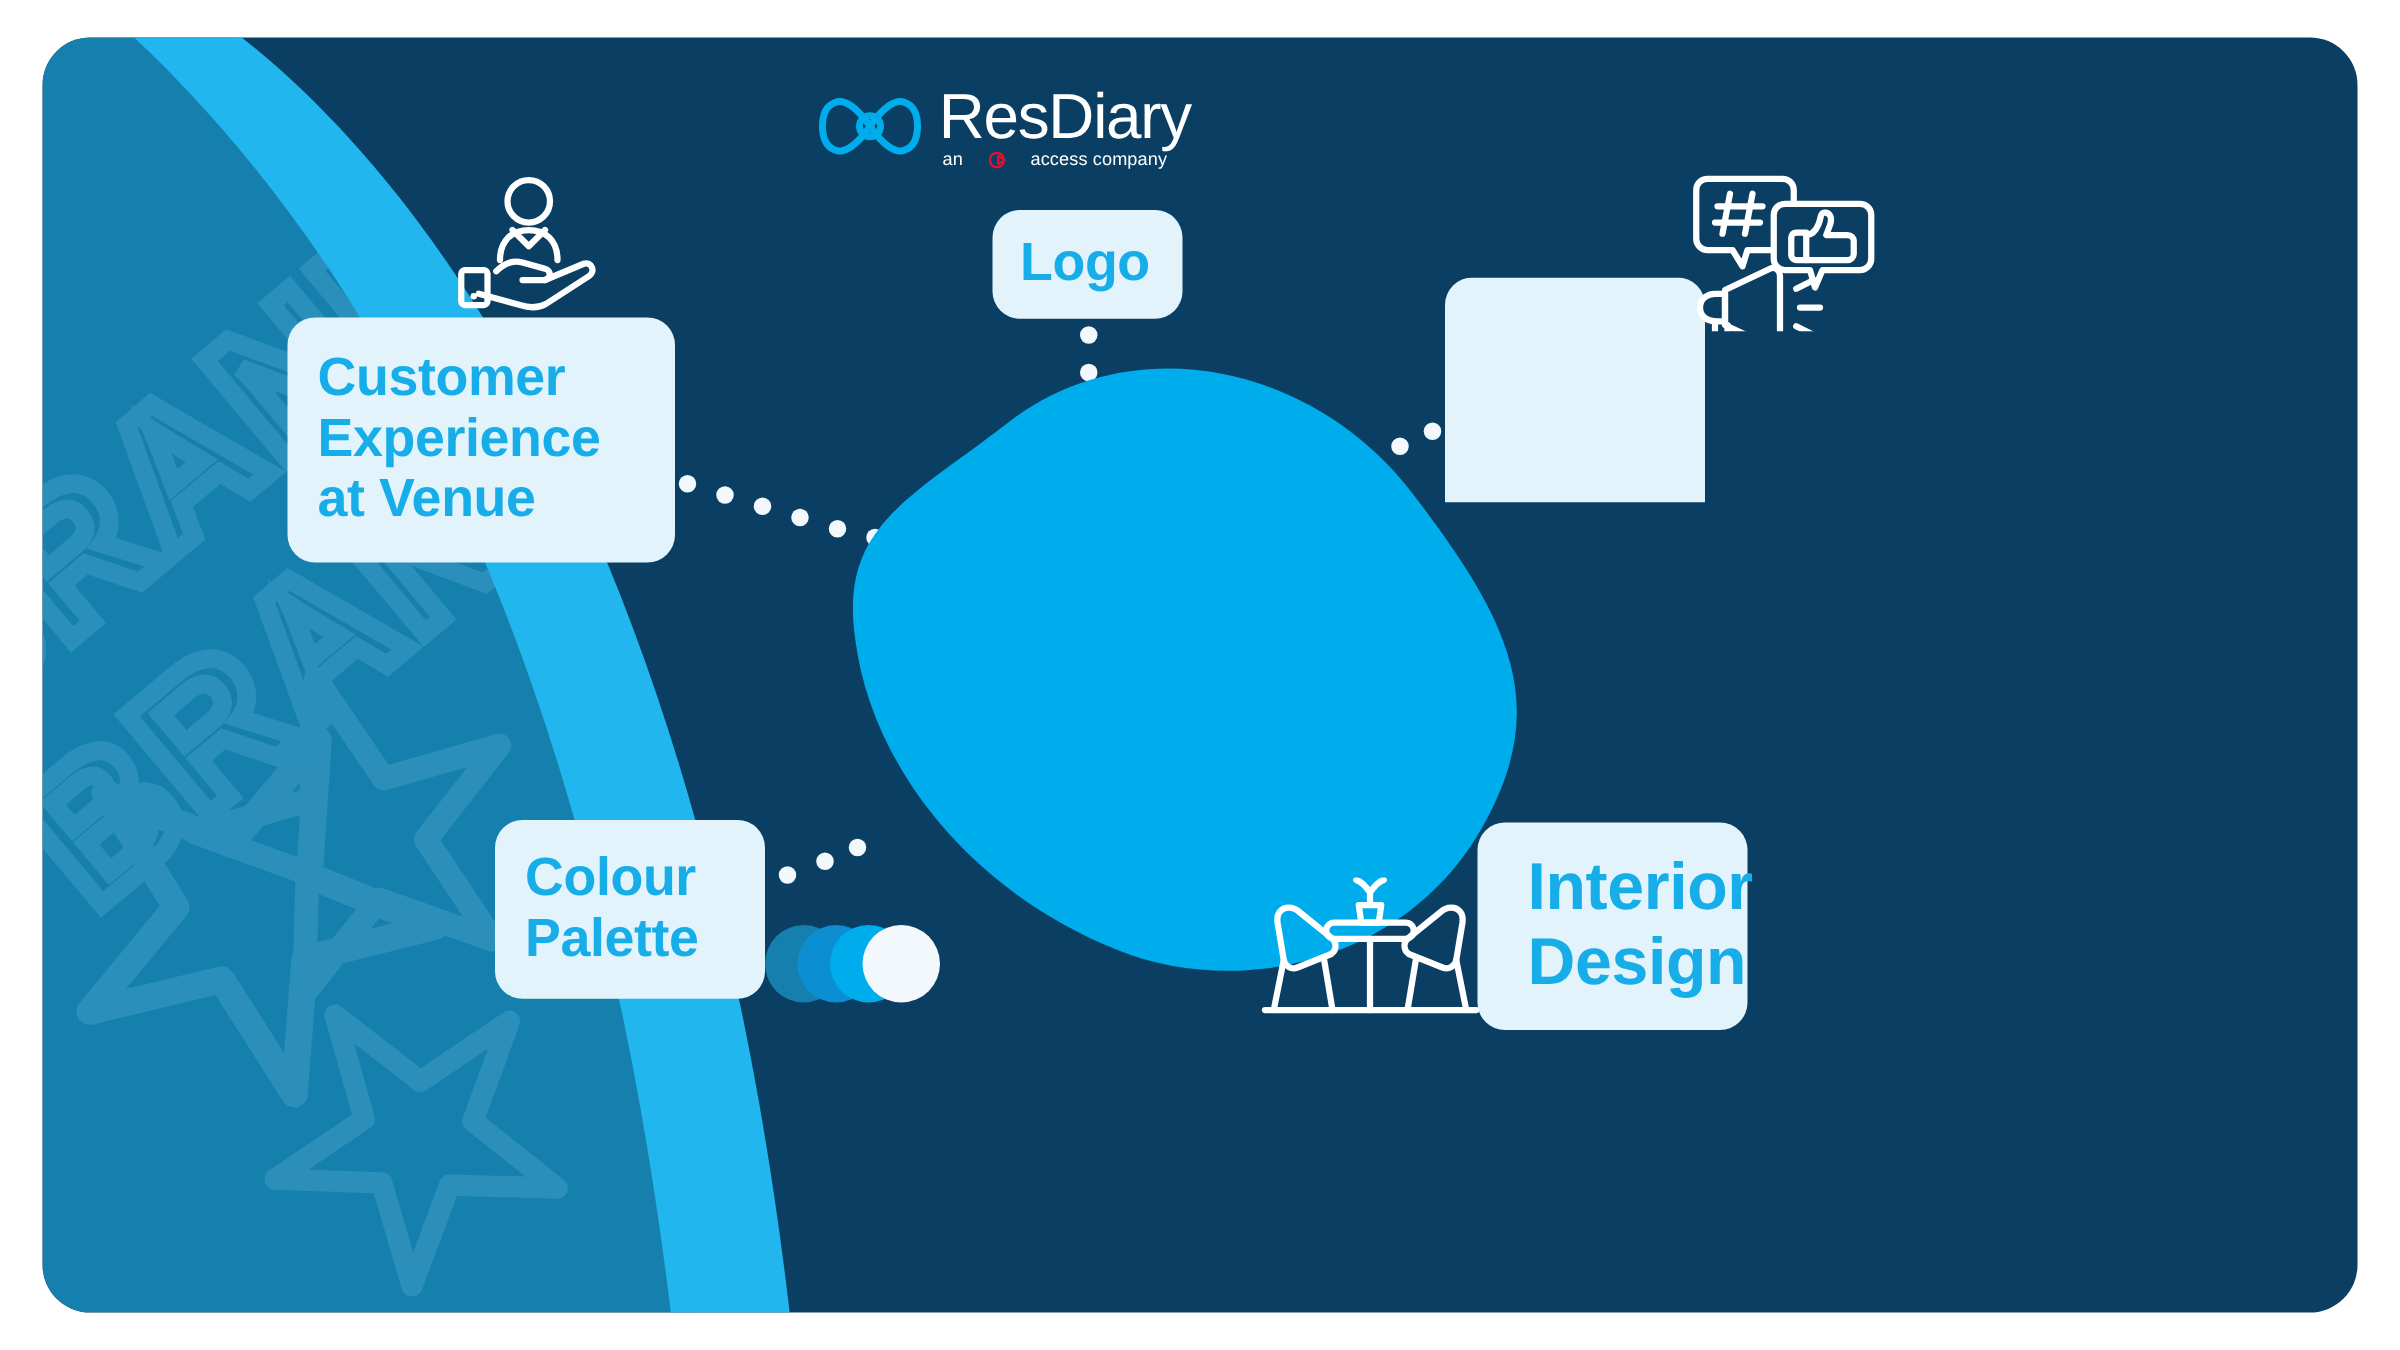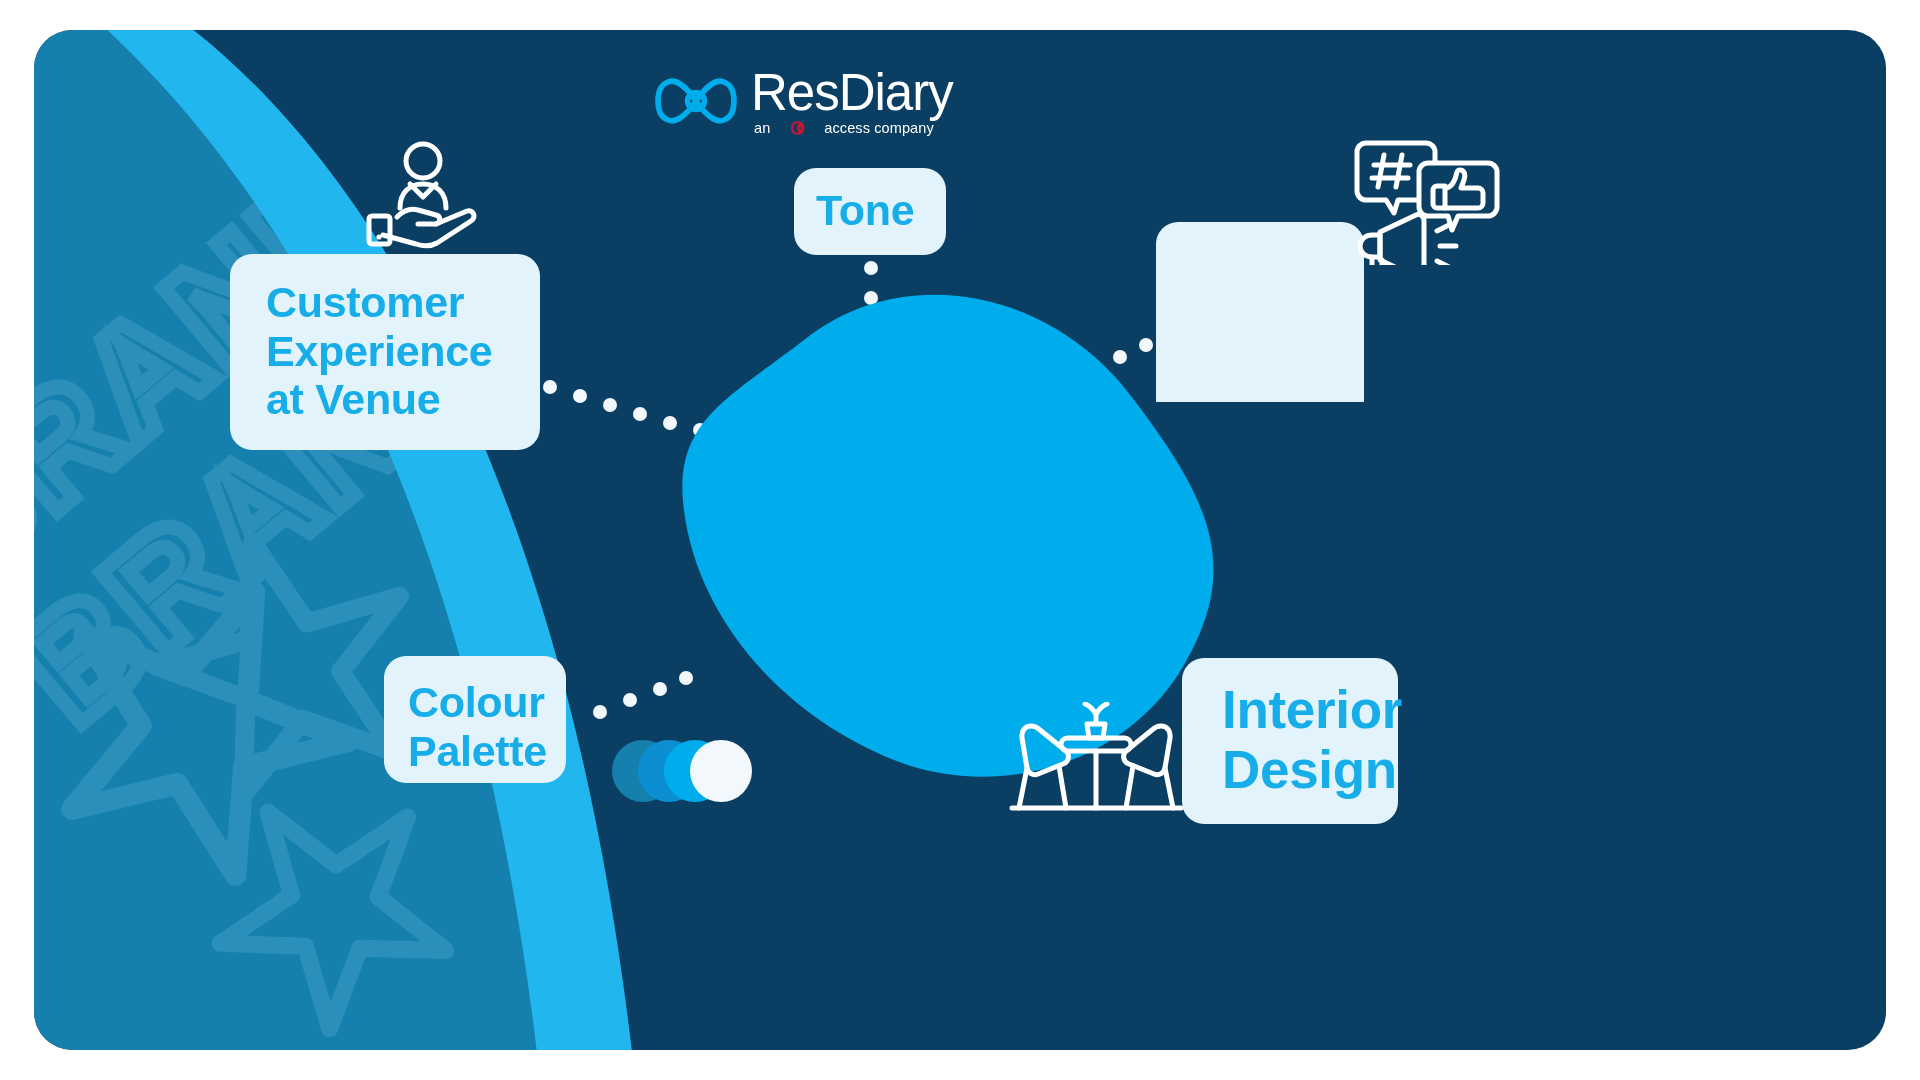--- a/index.html
+++ b/index.html
@@ -79,21 +79,21 @@
     font-weight: bold;
     line-height: 1.13;
     letter-spacing: -0.3px;
     box-sizing: border-box;
   }
 
   .card-customer {
     left: 196px;
     top: 224px;
     width: 310px;
-    padding: 24px 24px 26px 36px;
+    padding: 24px 24px 26px 24px;
     font-size: 43px;
   }
 
   .card-logo {
     left: 760px;
     top: 138px;
     width: 152px;
     padding: 18px 22px 20px 22px;
     font-size: 43px;
     text-align: left;
@@ -110,24 +110,24 @@
   
   .card-social-shape {
     position: absolute;
     left: 1122px;
     top: 192px;
     width: 316px;
     height: 180px;
   }
 
   .card-colour {
-    left: 350px;
+    left: 362px;
     top: 626px;
-    width: 182px;
-    padding: 22px 22px 8px 24px;
+    width: 216px;
+    padding: 22px 22px 24px 24px;
     font-size: 43px;
   }
 
   .card-interior {
     left: 1148px;
     top: 628px;
     width: 216px;
     padding: 22px 22px 24px 40px;
     font-size: 53px;
   }
@@ -299,21 +299,21 @@
         <path d="M72,84 L103,71 C109,69 113,77 107,81 L73,103 C66,107 58,106 52,104 L19,95"></path>
         <rect x="5" y="76" width="21" height="28" rx="3"></rect>
         <circle cx="15" cy="97" r="2.6" fill="#ffffff" stroke="none"></circle>
       </g>
     </svg>
     <div class="card card-customer">
       <span>Customer Experience at Venue</span>
     </div>
 
     <div class="card card-logo">
-      <span>Tone</span>
+      <span>Logo</span>
     </div>
 
     <svg class="card-social-shape" viewBox="0 0 316 180">
       <path d="M22,0 L186,0 A22,22 0 0 1 208,22 L208,180 L0,180 L0,22 A22,22 0 0 1 22,0 Z" fill="#E2F3FB"></path>
     </svg>
     <svg class="ico ico-social" viewBox="0 0 150 130">
       <g fill="none" stroke="#ffffff" stroke-width="5" stroke-linecap="round" stroke-linejoin="round">
 
         <path d="M12,8 L72,8 A9,9 0 0 1 81,17 L81,56 A9,9 0 0 1 72,65 L44,65 L40,78 L32,65 L12,65
                  A9,9 0 0 1 3,56 L3,17 A9,9 0 0 1 12,8 Z"></path>

